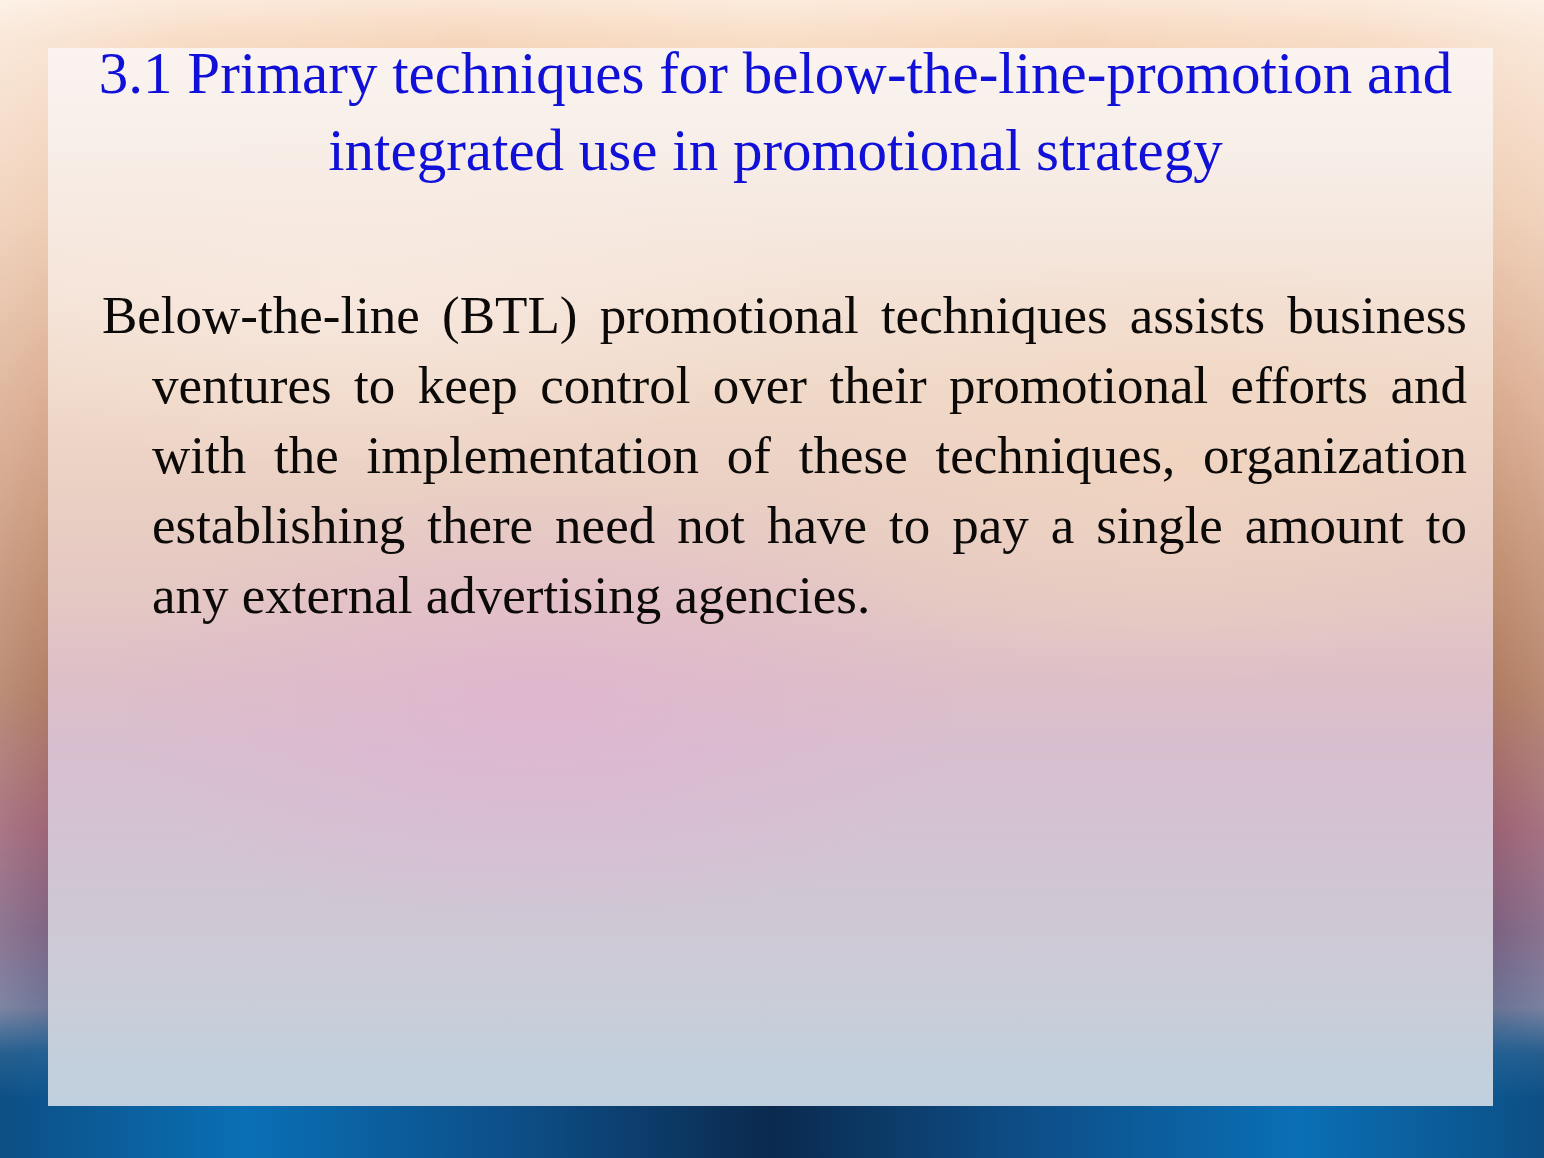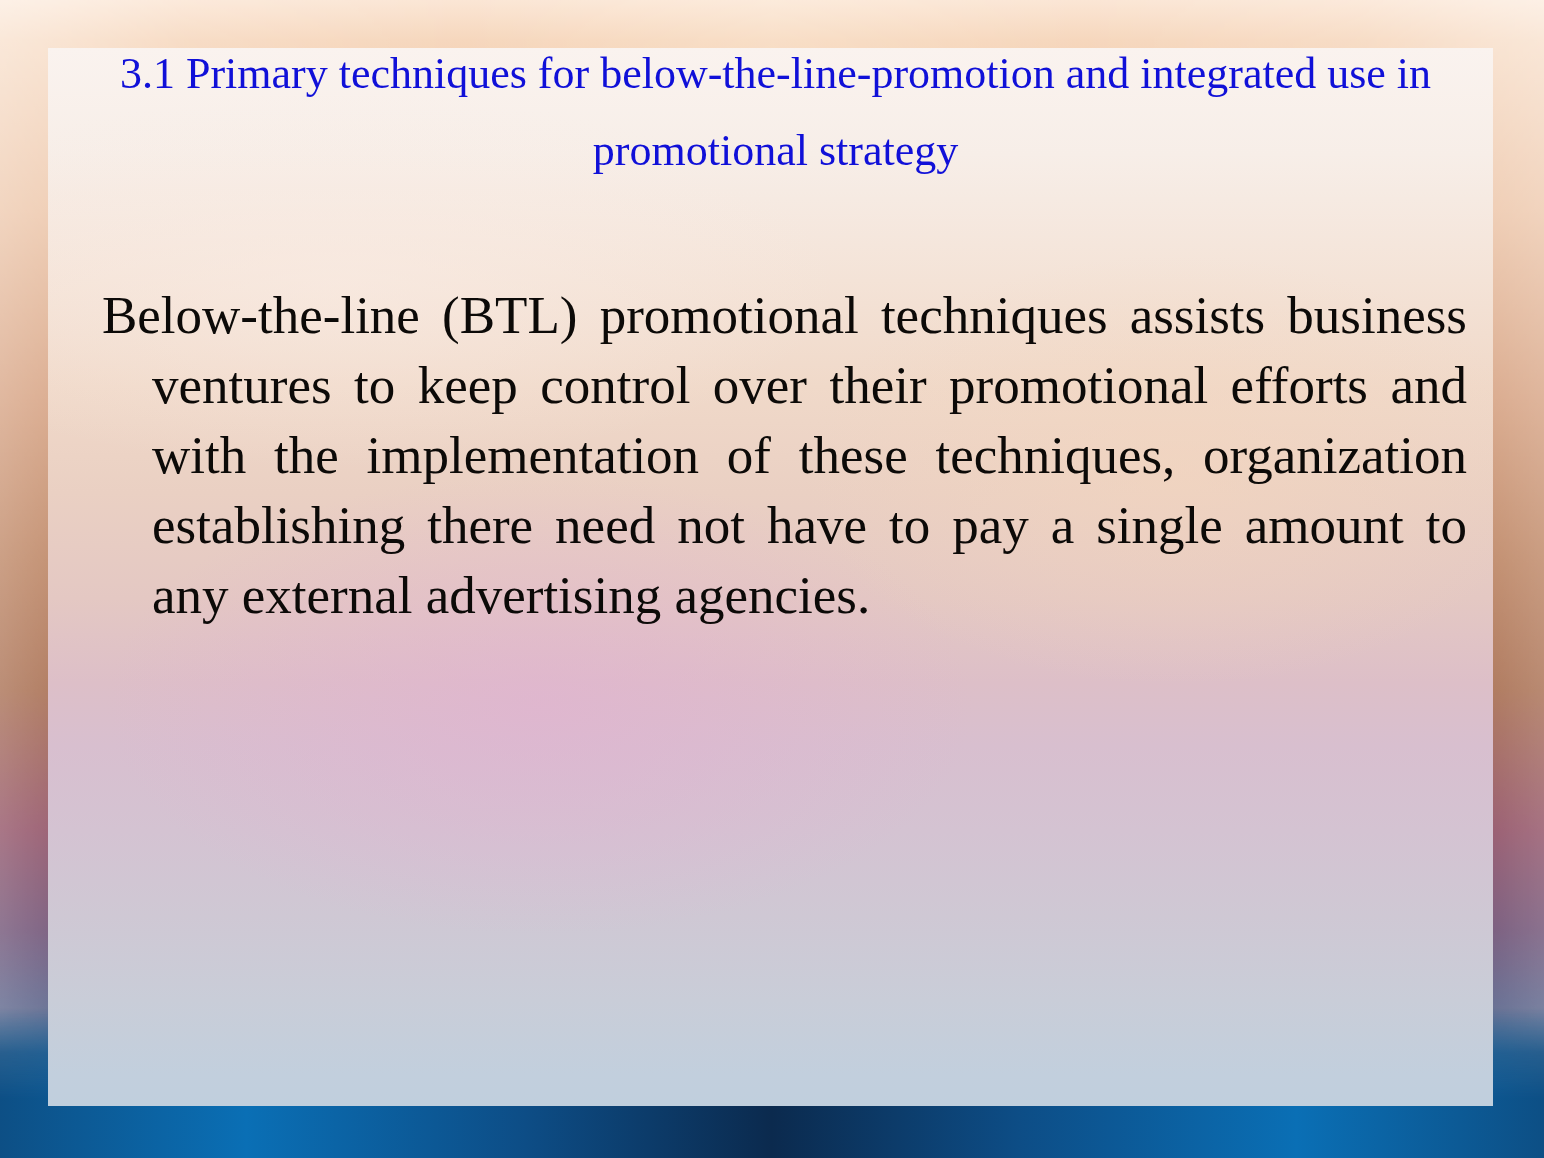--- a/index.html
+++ b/index.html
@@ -120,21 +120,21 @@
   }
 
   
   .slide-title {
     position: absolute;
     left: 30px;
     right: 20px;
     top: -13px;
     text-align: center;
     color: #1010d8;
-    font-size: 44px;
+    font-size: 59px;
     line-height: 77px;
     letter-spacing: 0px;
     white-space: pre-line;
   }
 
   
   .body-block {
     position: absolute;
     left: 24px;
     right: 26px;

